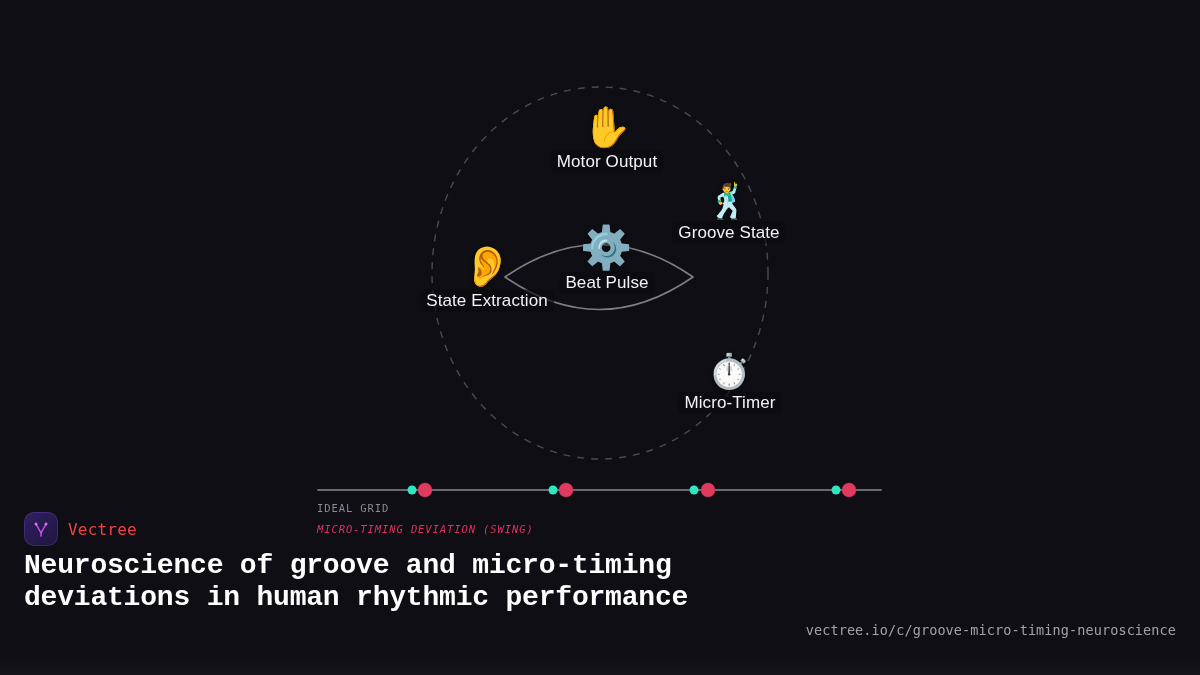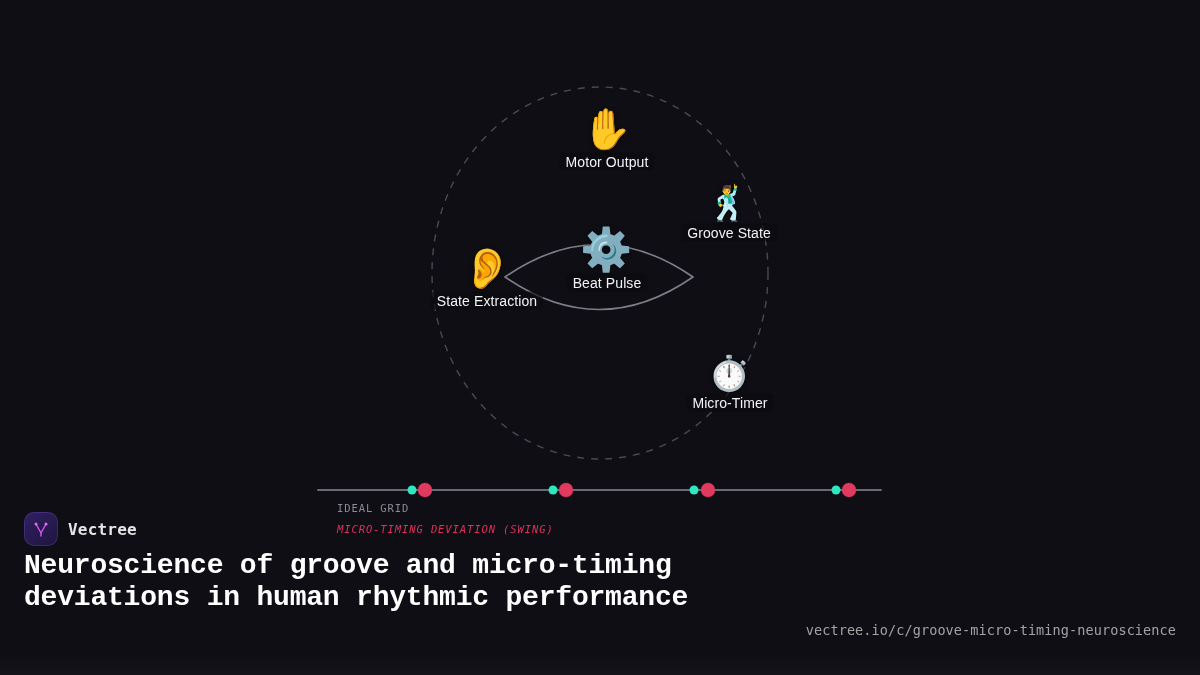--- a/index.html
+++ b/index.html
@@ -57,21 +57,21 @@
   }
   .node .glyph {
     font-size: 40px;
     line-height: 46px;
     text-align: center;
     filter: drop-shadow(0 1px 2px rgba(0,0,0,0.55));
   }
   .node .glyph.small { font-size: 34px; line-height: 40px; }
   .node .chip {
     margin-top: 1px;
-    font-size: 14px;
+    font-size: 17px;
     color: #f2f3f6;
     background: rgba(10,10,15,0.66);
     padding: 1px 6px;
     border-radius: 4px;
     white-space: nowrap;
     letter-spacing: 0.1px;
   }
 
   .node-beat-engine .glyph { font-size: 42px; line-height: 46px; }
 
@@ -111,21 +111,21 @@
   }
 
   .legend {
     position: absolute;
     left: 0;
     top: 32px;
     font-family: "DejaVu Sans Mono", monospace;
     font-size: 10.5px;
     letter-spacing: 0.9px;
   }
-  .legend-row { margin-bottom: 9px; margin-left: 20px; }
+  .legend-row { margin-bottom: 9px; }
   .legend-ideal { color: #8b8b94; }
   .legend-dev { color: #e0305a; font-style: italic; }
 
   
   .brand {
     position: absolute;
     left: 24px;
     top: 512px;
     display: flex;
     align-items: center;
@@ -137,22 +137,22 @@
     border-radius: 10px;
     background: linear-gradient(145deg, #2d2060 0%, #271a4f 55%, #1e1540 100%);
     display: flex;
     align-items: center;
     justify-content: center;
     box-shadow: inset 0 0 0 1px rgba(160,110,255,0.20);
   }
   .brand-name {
     font-family: "DejaVu Sans Mono", monospace;
     font-size: 16px;
-    font-weight: bold;
-    color: #e5e5e5;
+    font-weight: normal;
+    color: #ef4444;
     letter-spacing: 0.2px;
   }
 
   
   .headline {
     position: absolute;
     left: 24px;
     top: 550px;
     width: 790px;
     font-family: Liberation Mono, monospace;

